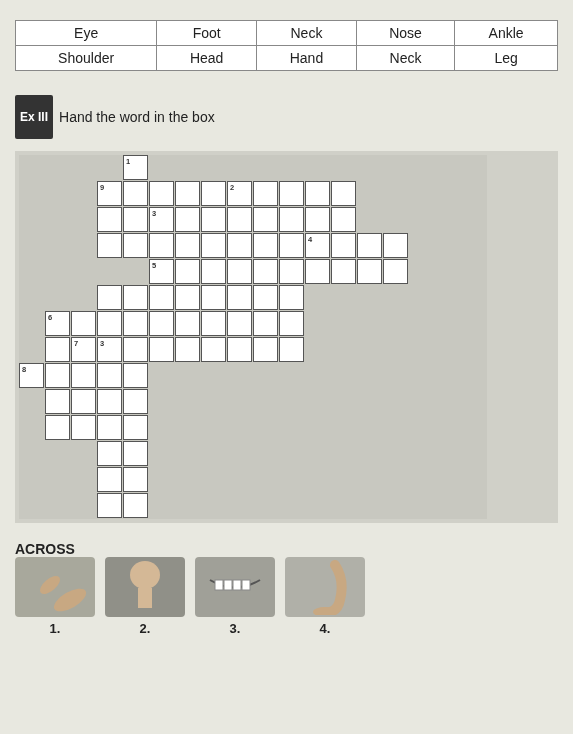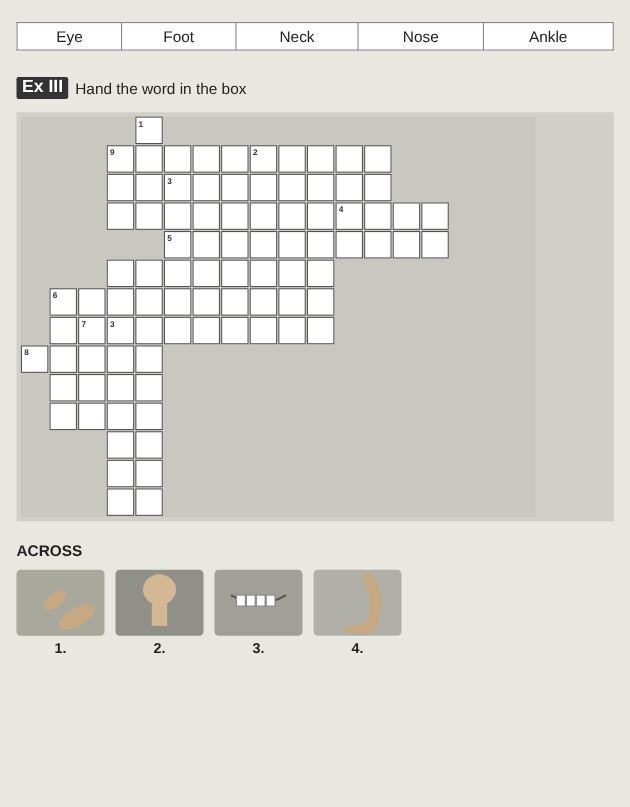--- a/index.html
+++ b/index.html
@@ -31,41 +31,40 @@
       display: flex;
       align-items: center;
       gap: 6px;
       margin-bottom: 12px;
       font-size: 14px;
       font-weight: normal;
     }
     .ex-badge {
       background: #333;
       color: white;
-      font-size: 16px;
+      font-size: 12px;
       font-weight: bold;
-      padding: 1px 5px;
+      padding: 15px 5px;
       border-radius: 2px;
       display: inline-flex;
       align-items: center;
       gap: 1px;
     }
 
     
     .crossword-container {
       background: #d0d0c8;
       padding: 4px;
       margin-bottom: 18px;
     }
 
     
     .section-title {
       font-size: 14px;
       font-weight: bold;
-      margin-bottom: 10px;
     }
 
     .image-row {
       display: flex;
       align-items: flex-end;
       gap: 10px;
     }
 
     .image-item {
       display: flex;
@@ -117,20 +116,27 @@
 <body>
 
 <table class="vocab-table">
   <tbody>
     <tr>
       <td>Eye</td>
       <td>Foot</td>
       <td>Neck</td>
       <td>Nose</td>
       <td>Ankle</td>
+    </tr>
+    <tr>
+      <td>Shoulder</td>
+      <td>Head</td>
+      <td>Hand</td>
+      <td>Neck</td>
+      <td>Leg</td>
     </tr>
   </tbody>
 </table>
 
 <div class="exercise-header">
   <span class="ex-badge">Ex III</span>
   <span>Hand the word in the box</span>
 </div>
 
 <div class="crossword-container">

